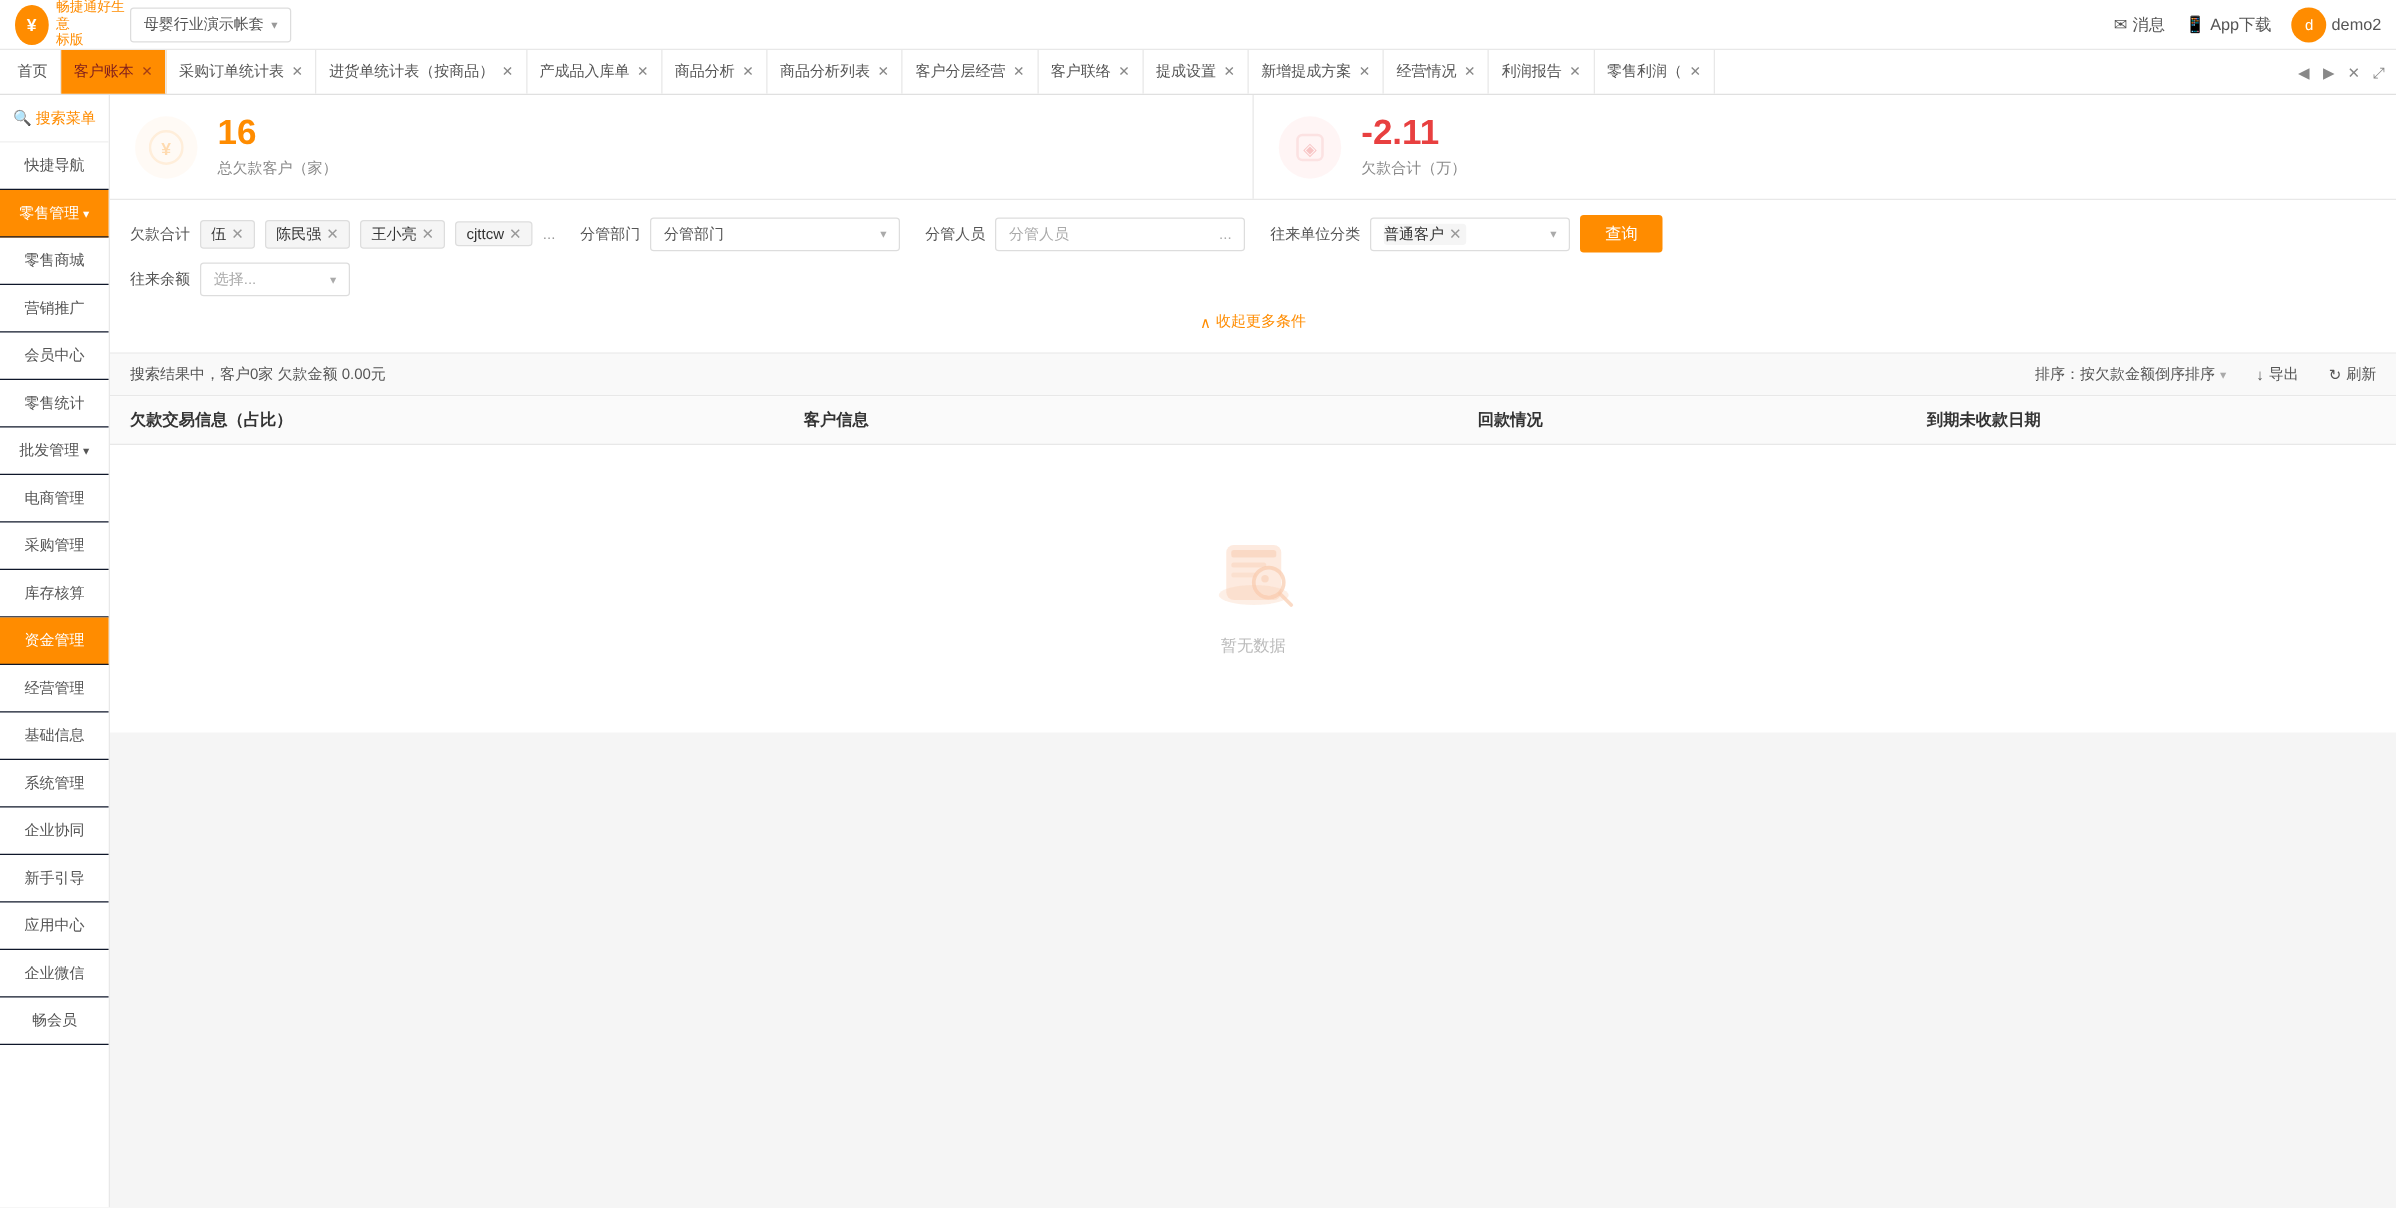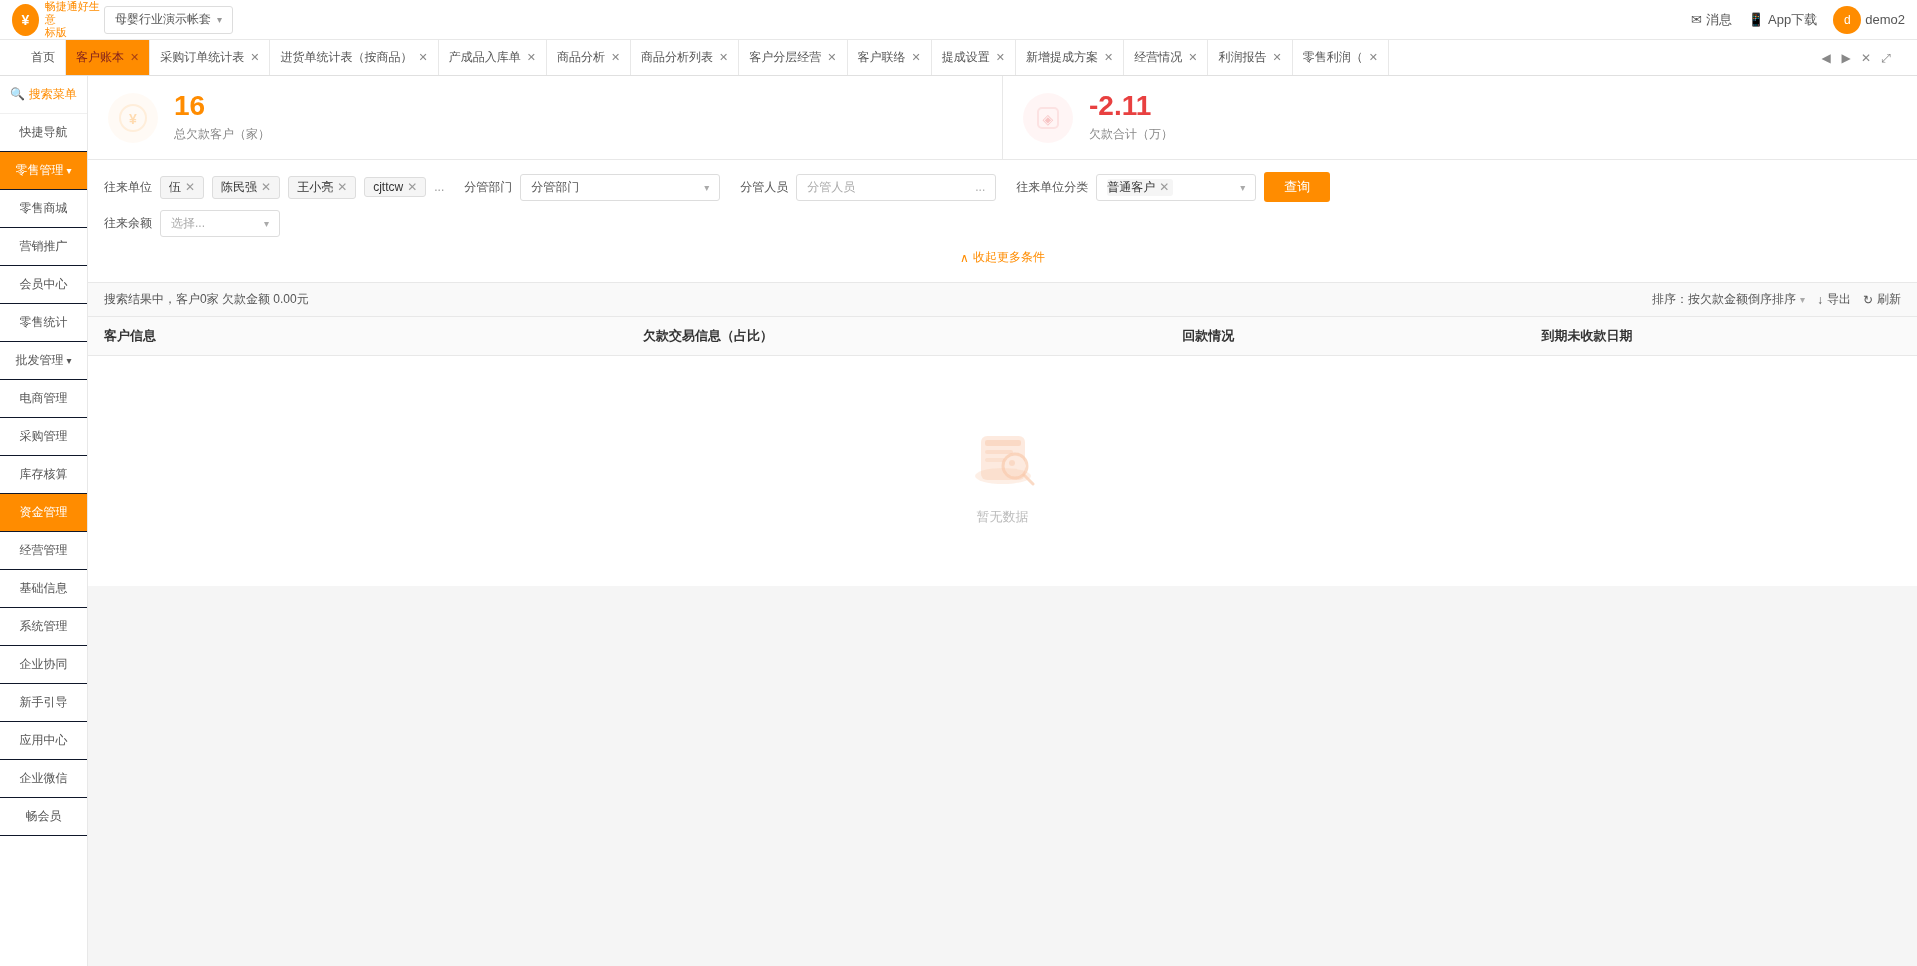--- a/index.html
+++ b/index.html
@@ -32,21 +32,21 @@
     }
     .top-action { display: flex; align-items: center; gap: 4px; cursor: pointer; font-size: 13px; color: #555; }
     .user-avatar {
       width: 28px; height: 28px; border-radius: 50%; background: #ff8c00;
       display: flex; align-items: center; justify-content: center; color: #fff; font-size: 12px;
     }
 
     
     .tab-bar {
       display: flex; align-items: center; background: #fff; height: 36px;
-      border-bottom: 1px solid #e0e0e0; padding: 0 21px; flex-shrink: 0; overflow: hidden;
+      border-bottom: 1px solid #e0e0e0; padding: 0 4px; flex-shrink: 0; overflow: hidden;
     }
     .tab {
       display: flex; align-items: center; padding: 0 10px; height: 36px;
       border-right: 1px solid #e8e8e8; cursor: pointer; font-size: 12px;
       white-space: nowrap; color: #555; flex-shrink: 0;
     }
     .tab.active { background: #ff8c00; color: #7f1d1d; }
     .tab .close-btn { margin-left: 6px; font-size: 11px; opacity: 0.7; }
     .tab-arrows { display: flex; align-items: center; margin-left: auto; }
     .tab-arrow-btn {
@@ -137,21 +137,21 @@
       background: #ff8c00; color: #fff; border: none; border-radius: 3px;
       padding: 6px 20px; cursor: pointer; font-size: 13px;
     }
 
     
     .result-bar {
       display: flex; align-items: center; justify-content: space-between;
       padding: 8px 16px; background: #f9f9f9; border-bottom: 1px solid #e8e8e8;
     }
     .result-info { font-size: 12px; color: #555; }
-    .result-actions { display: flex; align-items: center; gap: 12px; font-size: 12px; color: #555; }
+    .result-actions { display: flex; align-items: center; gap: 24px; font-size: 12px; color: #555; }
     .result-sort { display: flex; align-items: center; gap: 4px; cursor: pointer; }
     .action-btn { display: flex; align-items: center; gap: 4px; cursor: pointer; }
     .sort-arrow { color: #aaa; font-size: 10px; }
 
     
     .table-container { background: #fff; }
     .table-header {
       display: grid; grid-template-columns: 3fr 3fr 2fr 2fr;
       padding: 10px 16px; border-bottom: 1px solid #e8e8e8;
       font-size: 13px; font-weight: bold; color: #333; background: #fafafa;
@@ -358,21 +358,21 @@
         <div>
           <div class="stat-value red">-2.11</div>
           <div class="stat-label">欠款合计（万）</div>
         </div>
       </div>
 
     </div>
 
     <div class="filter-area">
       <div class="filter-row">
-        <span class="filter-label">往来单位</span>
+        <span class="filter-label">欠款合计</span>
         <div class="filter-tag">
           <span>伍</span>
           <span class="remove">✕</span>
         </div>
         <div class="filter-tag">
           <span>陈民强</span>
           <span class="remove">✕</span>
         </div>
         <div class="filter-tag">
           <span>王小亮</span>
@@ -434,22 +434,22 @@
         </div>
         <div class="action-btn">
           <span>↻</span>
           <span>刷新</span>
         </div>
       </div>
     </div>
 
     <div class="table-container">
       <div class="table-header">
+        <div>欠款交易信息（占比）</div>
         <div>客户信息</div>
-        <div>欠款交易信息（占比）</div>
         <div>回款情况</div>
         <div>到期未收款日期</div>
       </div>
 
       <div class="no-data-container">
         <div class="no-data-img">
           <svg width="80" height="80" viewBox="0 0 80 80" fill="none">
 
             <ellipse cx="40" cy="60" rx="28" ry="8" fill="#f5a878" opacity="0.3"></ellipse>
             <rect x="18" y="20" width="44" height="44" rx="6" fill="#f5a878" opacity="0.4"></rect>

